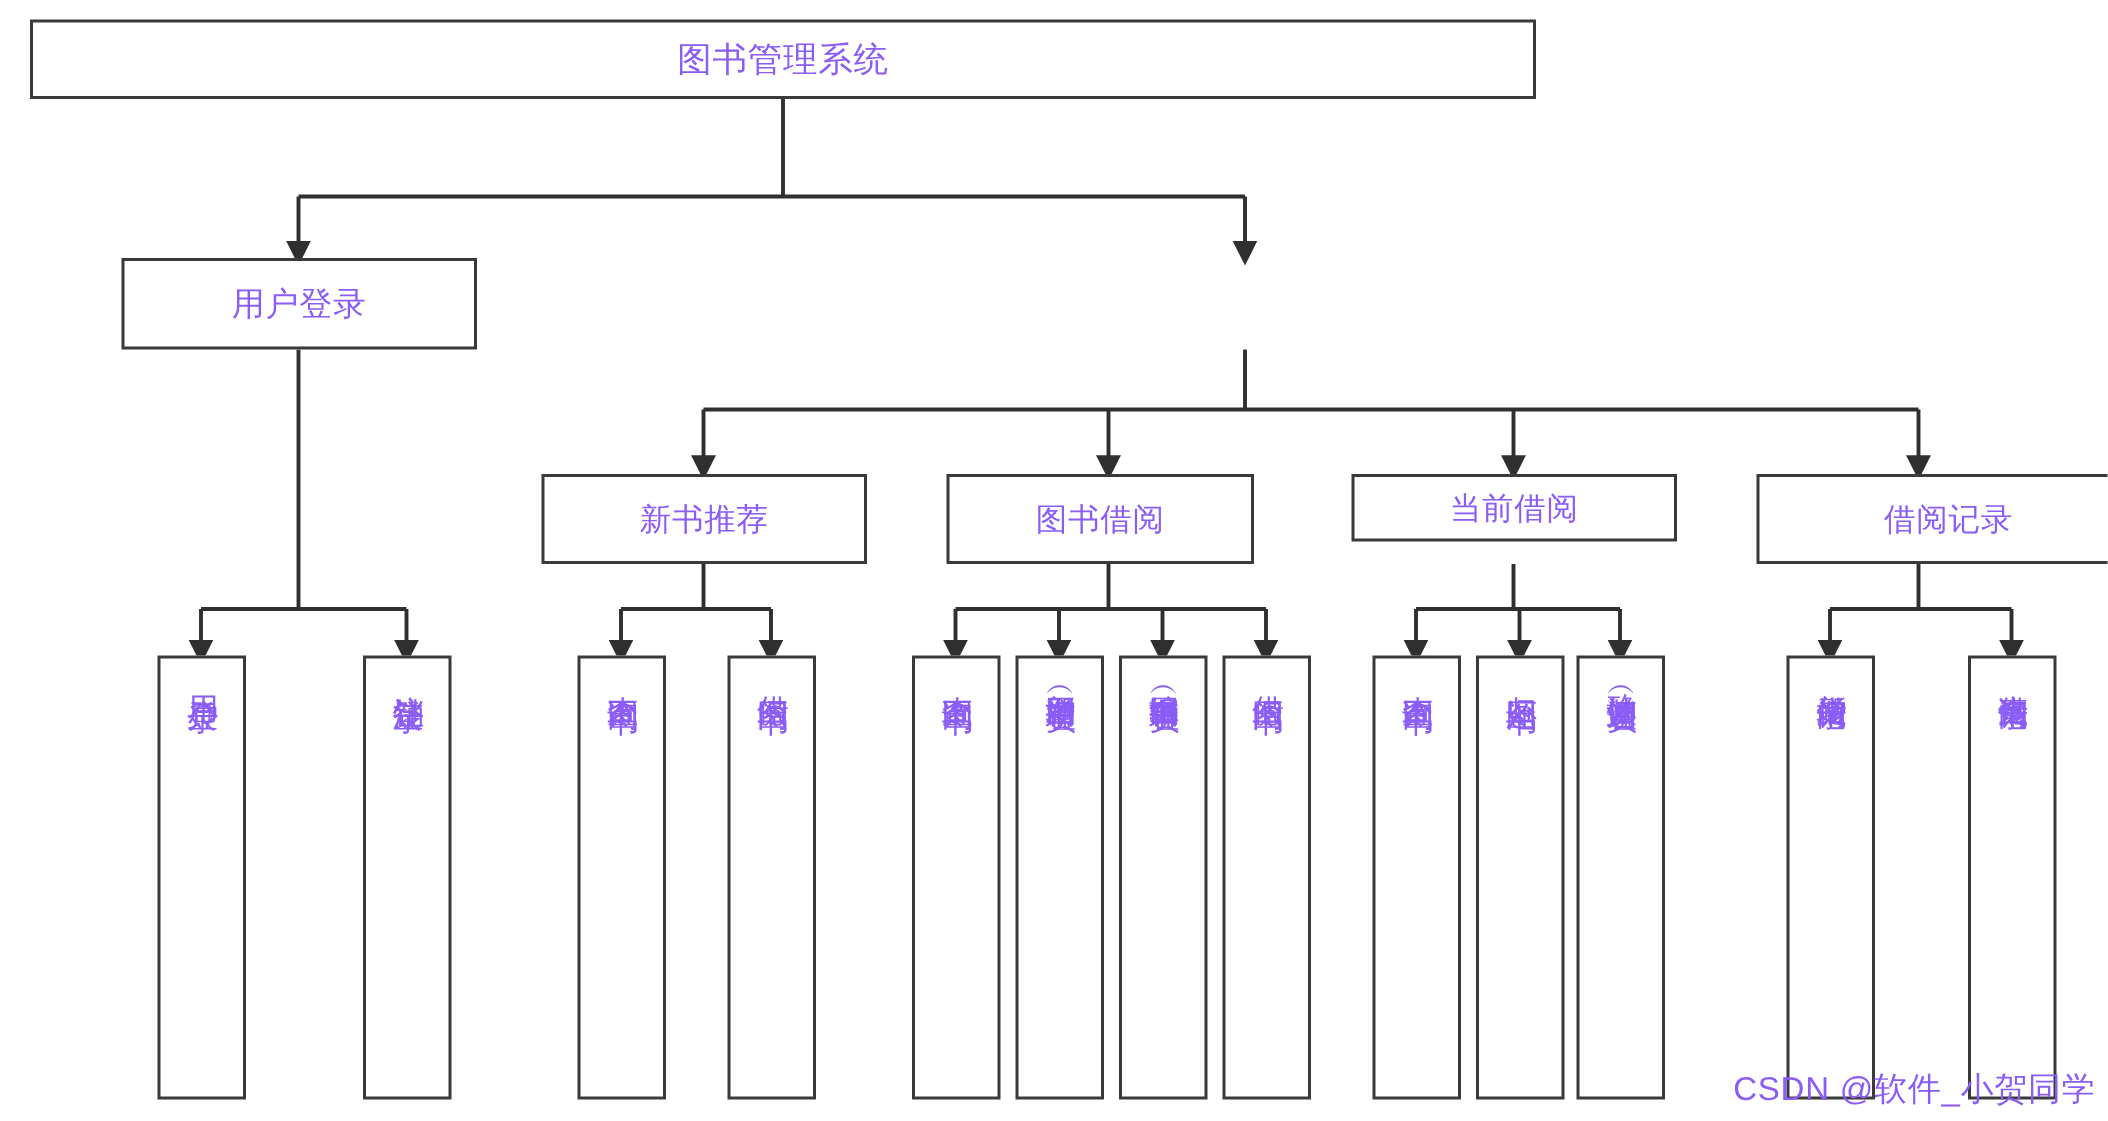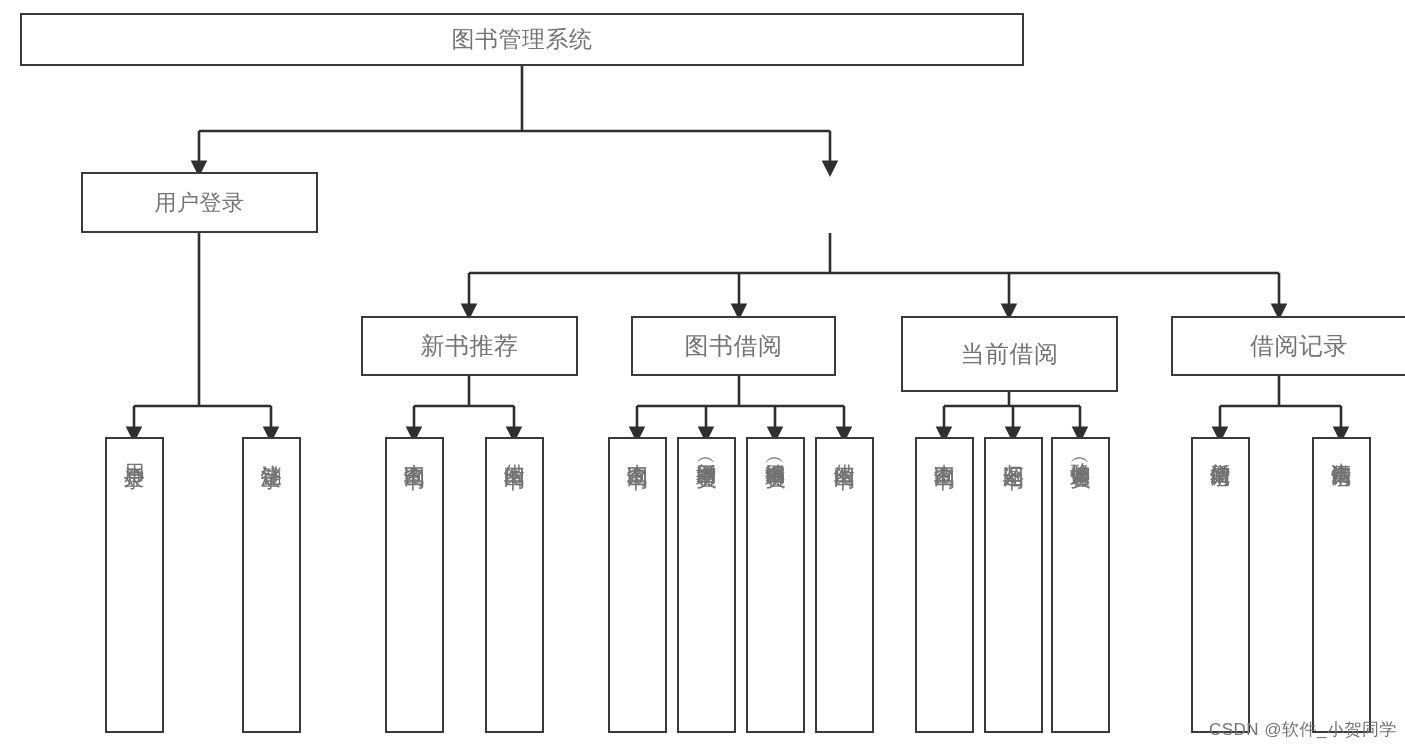--- a/index.html
+++ b/index.html
@@ -4,34 +4,34 @@
 <style>
   html,body{margin:0;padding:0;background:#ffffff;}
   body{width:1405px;height:747px;overflow:hidden;
        font-family:"Liberation Sans","DejaVu Sans",sans-serif;}
   #diagram{position:relative;width:1405px;height:747px;background:#fff;}
   svg.layer{position:absolute;left:0;top:0;width:1405px;height:747px;}
 
   .node{position:absolute;box-sizing:border-box;background:#ffffff;
         border:2.5px solid #3a3a3a;display:flex;align-items:center;
         justify-content:center;}
-  .node .lbl{color:#737373;letter-spacing:.5px;white-space:nowrap;}
+  .node .lbl{color:#8b5cf6;letter-spacing:.5px;white-space:nowrap;}
 
   .lvl1 .lbl{font-size:23px;}
   .lvl2 .lbl{font-size:22px;}
-  .lvl3 .lbl{font-size:24px;}
+  .lvl3 .lbl{font-size:21px;}
 
   .leaf{align-items:flex-start;padding-top:8px;}
   .leaf .lbl{writing-mode:vertical-rl;text-orientation:upright;
              font-size:21px;line-height:1.32;letter-spacing:2px;
              white-space:normal;text-align:left;}
   .leaf.tall .lbl{font-size:20px;letter-spacing:1px;}
 
-  .watermark{position:absolute;right:8px;bottom:6px;font-size:17px;
-             color:#737373;white-space:nowrap;letter-spacing:.5px;}
+  .watermark{position:absolute;right:8px;bottom:6px;font-size:22px;
+             color:#8b5cf6;white-space:nowrap;letter-spacing:.5px;}
 </style>
 </head>
 <body>
 
 <div id="diagram">
 
   <svg class="layer" viewBox="0 0 1405 747" xmlns="http://www.w3.org/2000/svg">
     <defs>
       <marker id="arw" markerWidth="9" markerHeight="9" refX="0.6" refY="3.2" orient="auto" markerUnits="strokeWidth">
         <path d="M0,0 L0,6.4 L6.4,3.2 z" fill="#2f2f2f"></path>
@@ -88,21 +88,21 @@
   <div class="node lvl2" style="left:81px;top:172px;width:237px;height:61px;">
     <span class="lbl">用户登录</span>
   </div>
 
   <div class="node lvl3" style="left:361px;top:316px;width:217px;height:60px;">
     <span class="lbl">新书推荐</span>
   </div>
   <div class="node lvl3" style="left:631px;top:316px;width:205px;height:60px;">
     <span class="lbl">图书借阅</span>
   </div>
-  <div class="node lvl3" style="left:901px;top:316px;width:217px;height:76px;">
+  <div class="node lvl3" style="left:901px;top:316px;width:217px;height:45px;">
     <span class="lbl">当前借阅</span>
   </div>
   <div class="node lvl3" style="left:1171px;top:316px;width:256px;height:60px;">
     <span class="lbl">借阅记录</span>
   </div>
 
   <div class="node leaf" style="left:105px;top:437px;width:59px;height:296px;">
     <span class="lbl">用户登录</span>
   </div>
   <div class="node leaf" style="left:242px;top:437px;width:59px;height:296px;">

